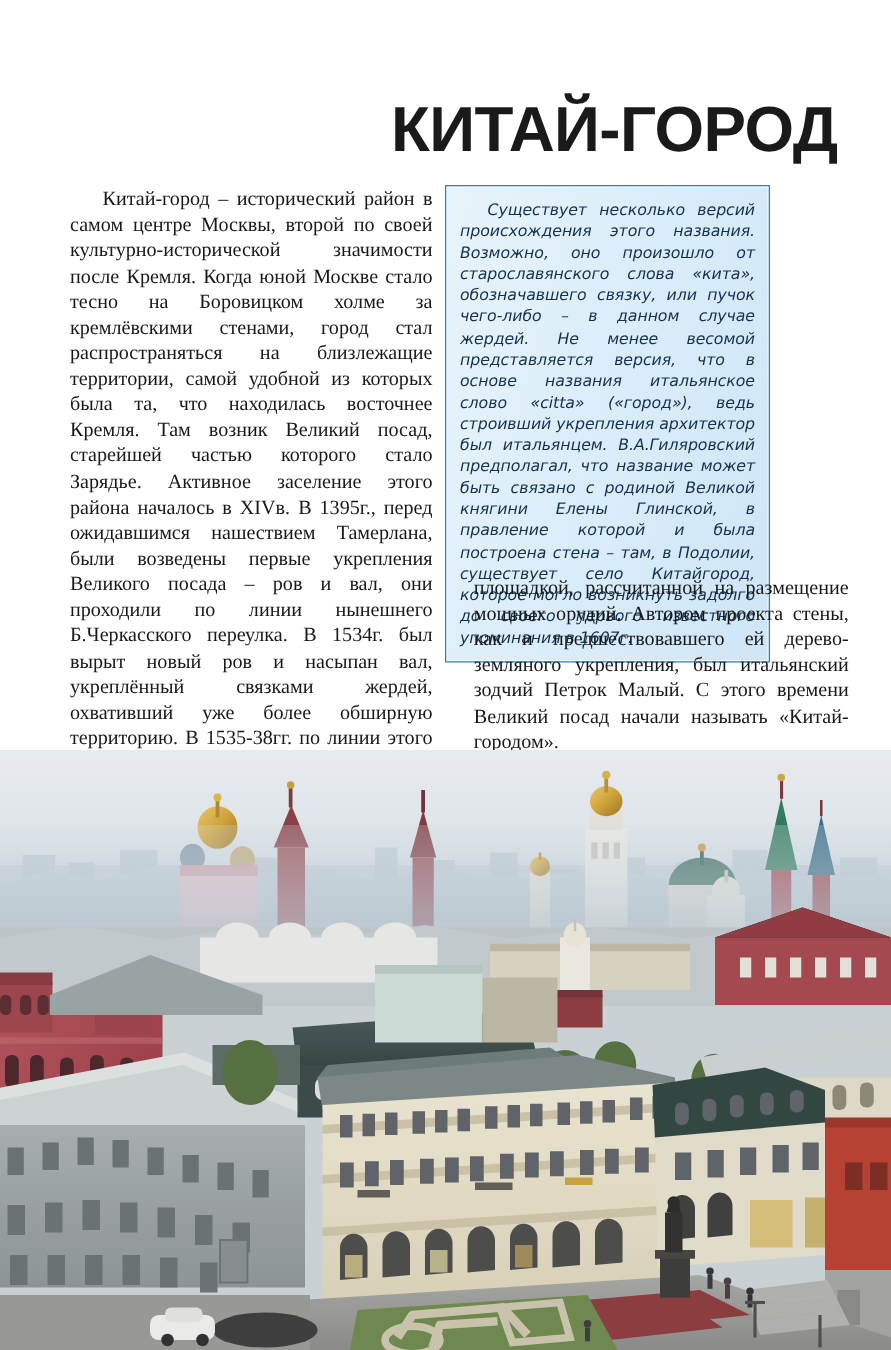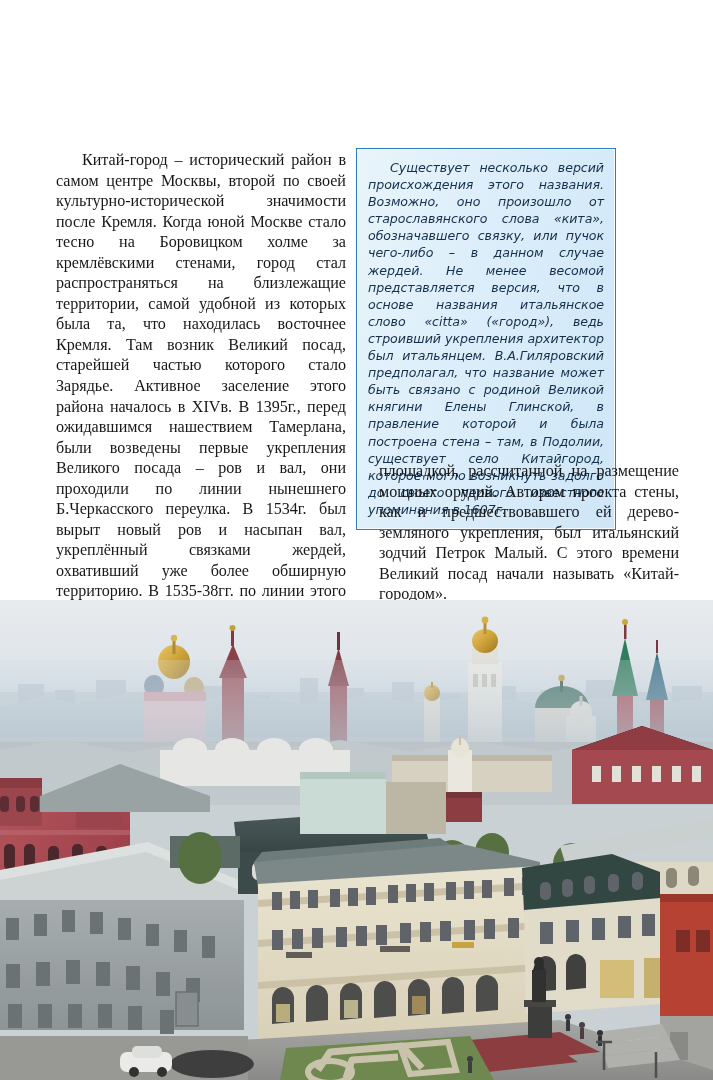--- a/index.html
+++ b/index.html
@@ -103,20 +103,23 @@
     overflow: hidden;
     background: #cfd6da;
   }
   .photo svg { display: block; width: 713px; height: 480px; }
 </style>
 </head>
 <body>
 
 <div class="page">
 
+  <div class="title-block">
+    <h1 class="page-title">КИТАЙ-ГОРОД</h1>
+  </div>
 
   <div class="col-left">
     <p class="body-par">Китай-город – исторический район в самом центре Москвы, второй по своей культурно-исторической значимости после Кремля. Когда юной Москве стало тесно на Боровицком холме за кремлёвскими стенами, город стал распространяться на близлежащие территории, самой удобной из которых была та, что находилась восточнее Кремля. Там возник Великий посад, старейшей частью которого стало Зарядье. Активное заселение этого района началось в XIVв. В 1395г., перед ожидавшимся нашествием Тамерлана, были возведены первые укрепления Великого посада – ров и вал, они проходили по линии нынешнего Б.Черкасского переулка. В 1534г. был вырыт новый ров и насыпан вал, укреплённый связками жердей, охвативший уже более обширную территорию. В 1535-38гг. по линии этого укрепления была возведена мощная кирпичная стена на белокаменном основании, с широкой боевой</p>
   </div>
 
   <aside class="callout">
     <p class="callout-text">Существует несколько версий происхождения этого названия. Возможно, оно произошло от старославянского слова «кита», обозначавшего связку, или пучок чего-либо – в данном случае жердей. Не менее весомой представляется версия, что в основе названия итальянское слово «citta» («город»), ведь строивший укрепления архитектор был итальянцем. В.А.Гиляровский предполагал, что название может быть связано с родиной Великой княгини Елены Глинской, в правление которой и была построена стена – там, в Подолии, существует село Китайгород, которое могло возникнуть задолго до своего первого известного упоминания в 1607г.</p>
   </aside>
 
   <div class="col-right">

